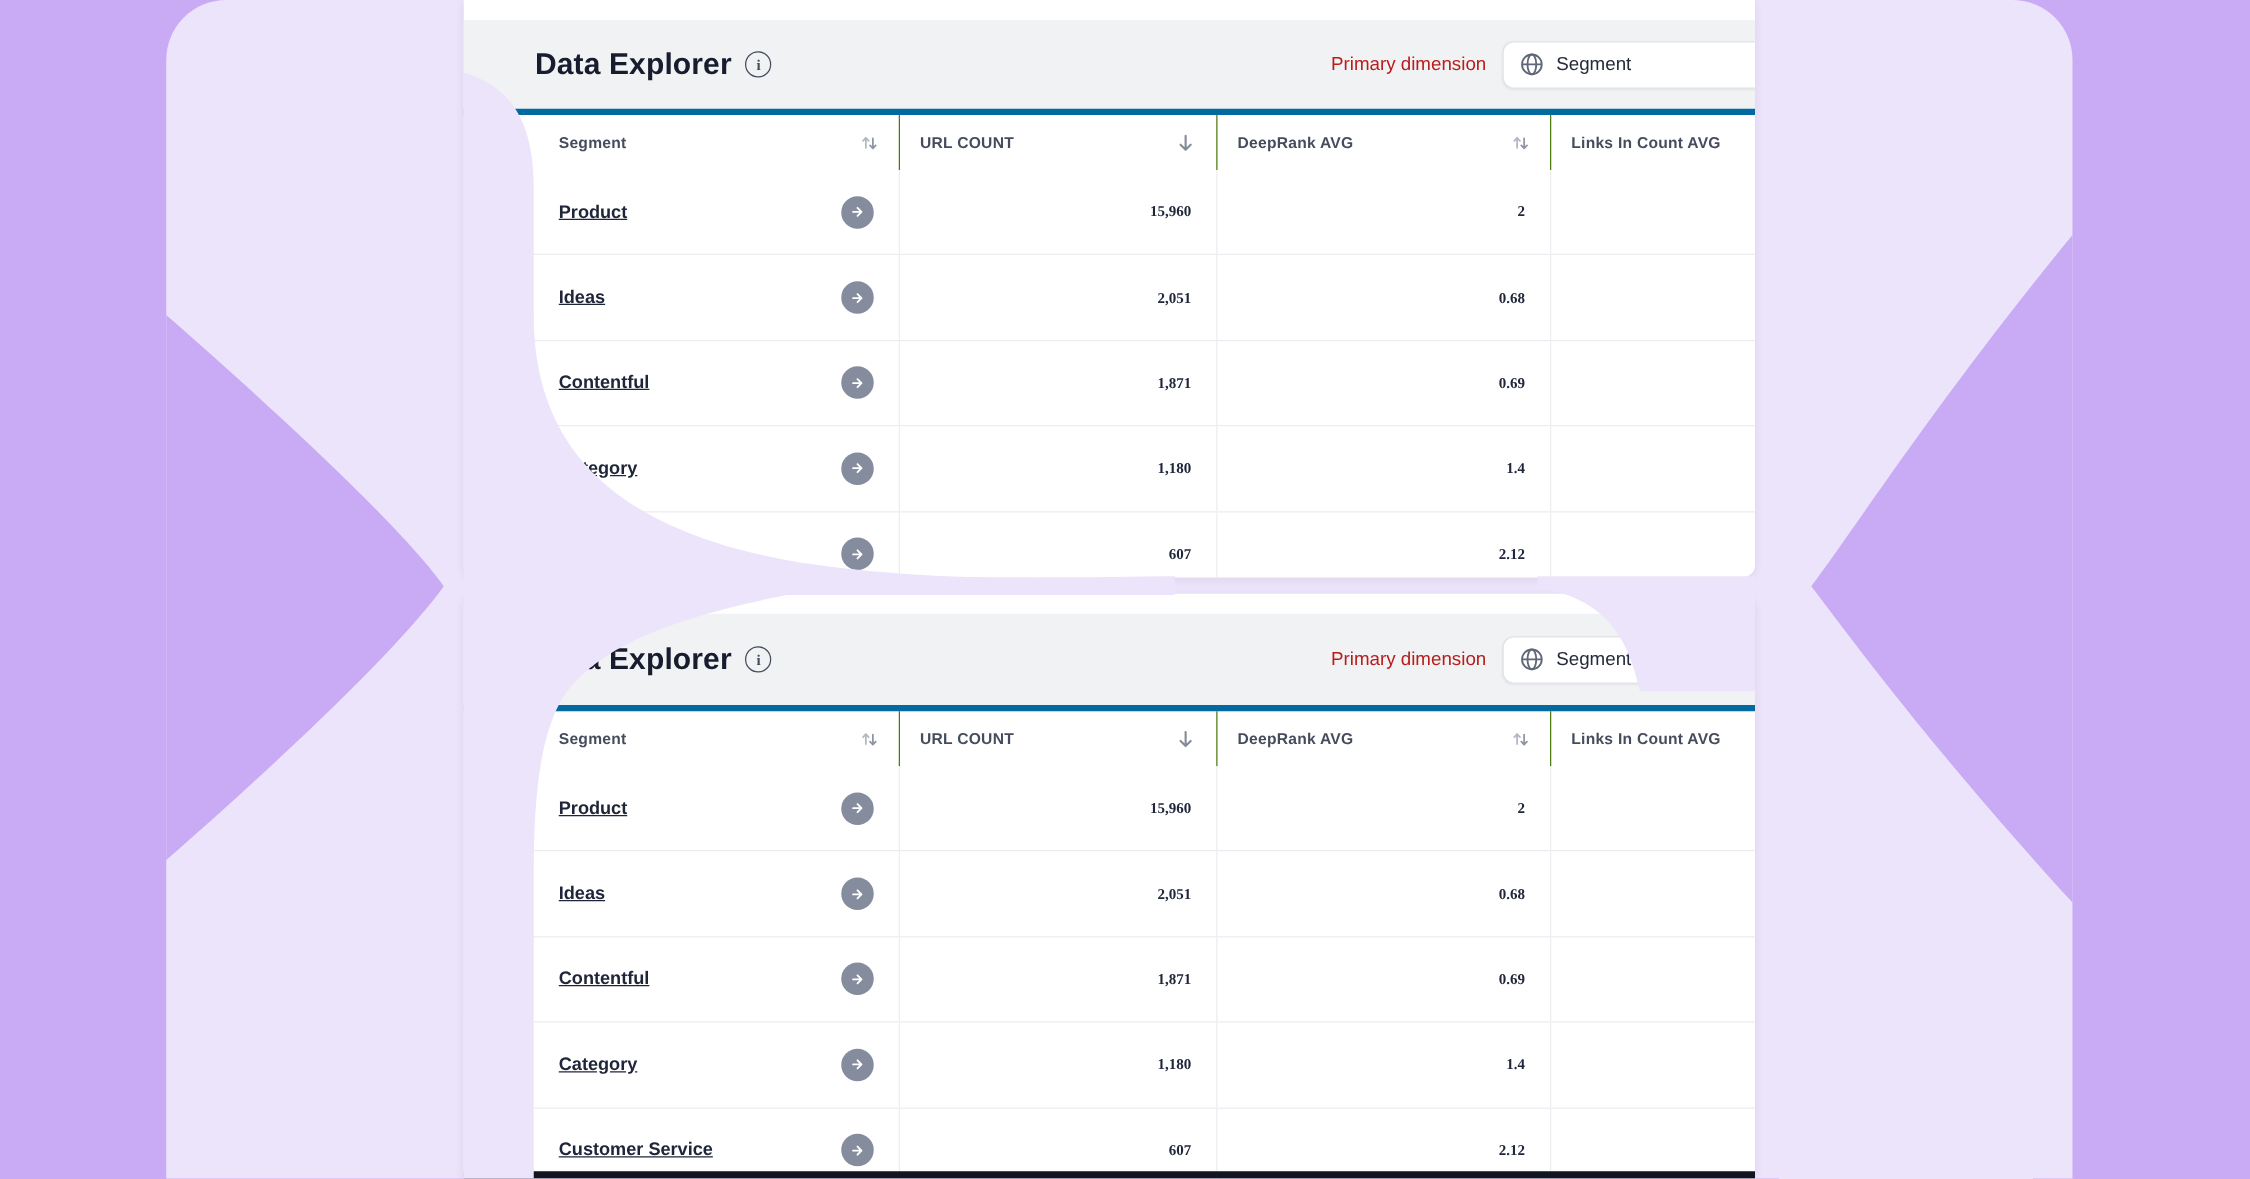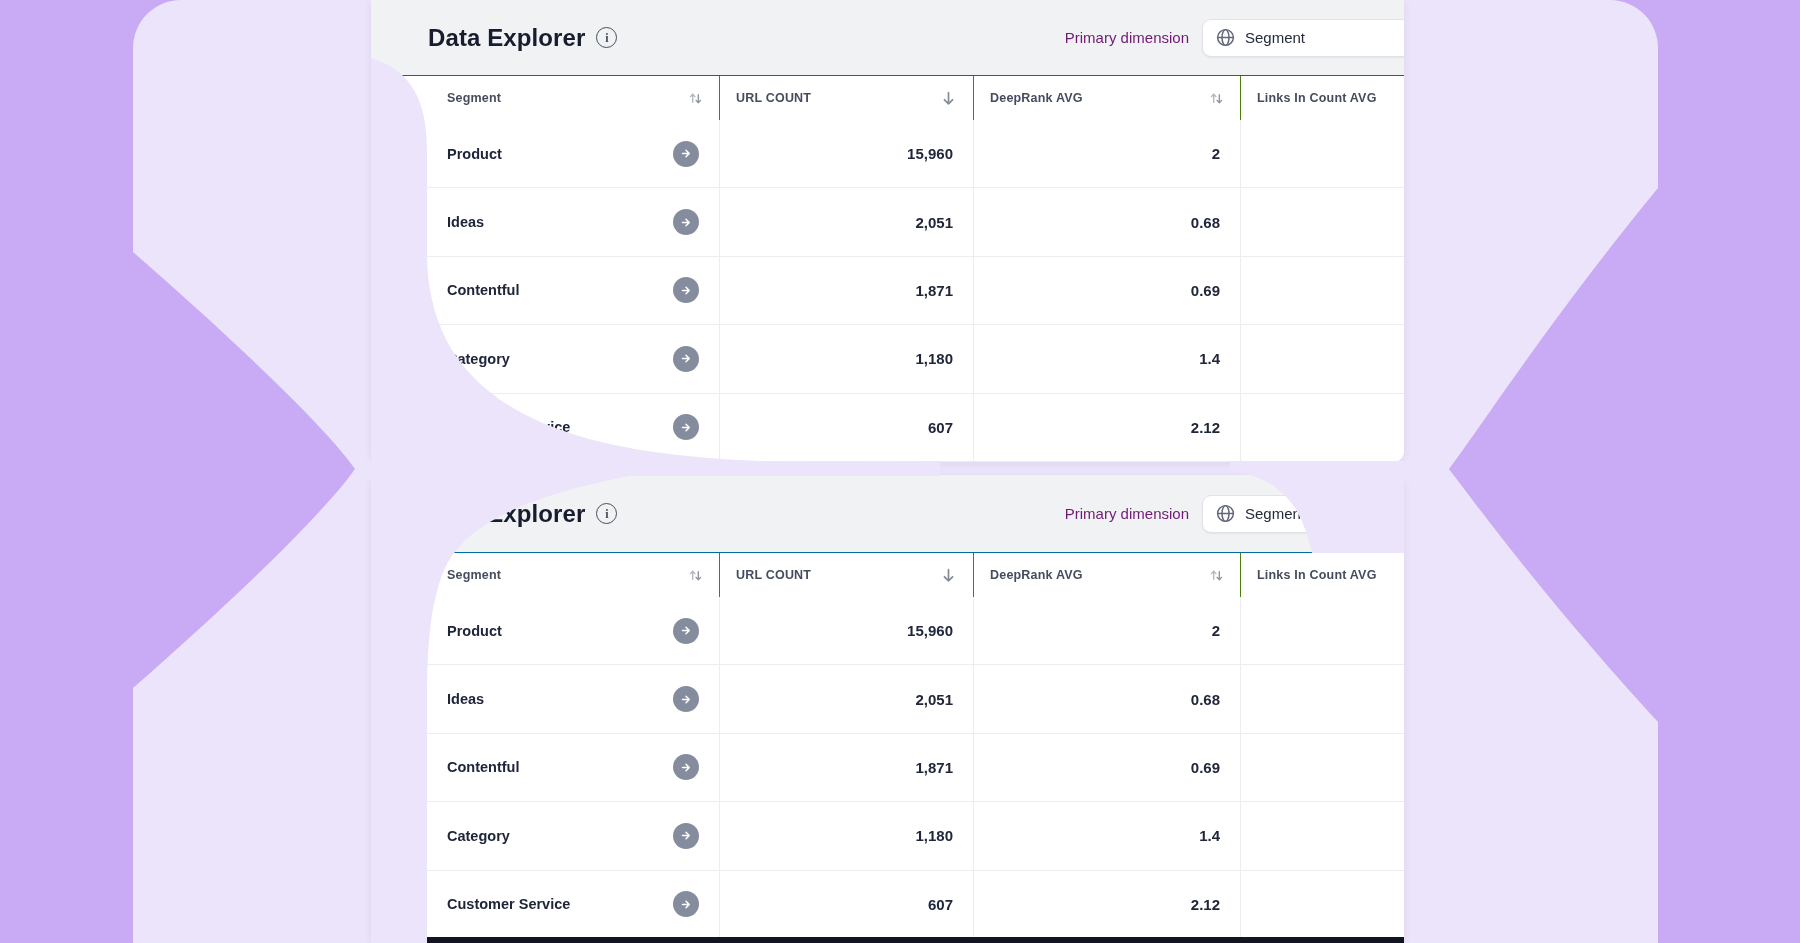--- a/index.html
+++ b/index.html
@@ -9,48 +9,48 @@
   .lavender-base{position:absolute;left:133px;top:0;width:1525px;height:1003px;
     background:#ece4fa;border-radius:48px 48px 0 0;}
   .overlay-svg{position:absolute;left:0;top:0;width:1800px;height:943px;z-index:5;pointer-events:none;}
 
   .panel{position:absolute;left:371px;width:1033px;background:#ffffff;overflow:hidden;z-index:2;
     box-shadow:0 2px 8px rgba(44,24,90,0.07);}
   .panel-top{top:0;height:462px;border-radius:0 0 10px 10px;}
   .panel-bottom{top:475px;height:468px;border-radius:10px 10px 0 0;}
 
   .band{height:76px;background:#f1f2f4;display:flex;align-items:center;
-    padding-left:57px;border-bottom:1px solid #0369a1;}
+    padding-left:57px;border-bottom:5px solid #0369a1;margin-top:16px;}
   .panel-bottom .band{height:78px;}
   .panel-title{font-size:24px;font-weight:700;color:#171d2e;letter-spacing:.1px;white-space:nowrap;}
   .info-icon{width:21px;height:21px;border:1.7px solid #454d5e;border-radius:50%;
     margin-left:11px;display:flex;align-items:center;justify-content:center;flex:0 0 auto;}
   .info-icon span{font-family:"Liberation Serif", serif;font-size:12px;font-weight:700;color:#454d5e;line-height:1;}
   .band-right{margin-left:auto;display:flex;align-items:center;}
-  .primary-dim{font-size:15px;font-weight:500;color:#701a75;margin-right:13px;white-space:nowrap;}
+  .primary-dim{font-size:15px;font-weight:500;color:#b91c1c;margin-right:13px;white-space:nowrap;}
   .dim-select{width:216px;height:38px;background:#fff;border:1px solid #e1e3e8;border-radius:9px;
     display:flex;align-items:center;padding-left:12px;margin-right:-14px;
     box-shadow:0 1px 2px rgba(16,24,40,.06);cursor:pointer;}
   .dim-select .dim-label{font-size:15px;font-weight:500;color:#252b3a;margin-left:9px;}
 
   .grid-row{display:grid;grid-template-columns:348px 254px 267px 164px;}
   .thead{height:44px;}
   .panel-bottom .thead{height:44px;}
   .th{display:flex;align-items:center;font-size:12.5px;font-weight:600;color:#454d5d;
     letter-spacing:.2px;border-left:1px solid #4d7c0f;padding:0 16px;cursor:pointer;}
   .th:first-child{border-left:none;padding-left:76px;}
   .th .sort{margin-left:auto;display:flex;align-items:center;}
   .rows .row{height:68.4px;border-bottom:1px solid #ecedf1;}
   .cell{display:flex;align-items:center;border-left:1px solid #ecedf1;}
   .cell:first-child{border-left:none;padding-left:76px;}
-  .seg-label{font-size:14.5px;font-weight:700;color:#20263a;white-space:nowrap;}
+  .seg-label{font-size:14.5px;font-weight:700;color:#20263a;white-space:nowrap;text-decoration:underline;}
   .arrow-btn{margin-left:auto;margin-right:20px;width:26px;height:26px;border-radius:50%;
     background:#858c9e;display:flex;align-items:center;justify-content:center;border:none;
     cursor:pointer;flex:0 0 auto;}
-  .num{justify-content:flex-end;padding-right:20px;font-size:15px;font-weight:600;color:#20273a;}
+  .num{justify-content:flex-end;padding-right:20px;font-size:12px;font-weight:600;color:#20273a;font-family:Liberation Serif, serif;}
   .dark-bar{position:absolute;left:0;right:0;bottom:0;height:6px;background:#12151f;}
 </style>
 </head>
 <body>
 
 <div class="stage">
 
   <div class="lavender-base"></div>
 
   <div class="panel panel-top">

